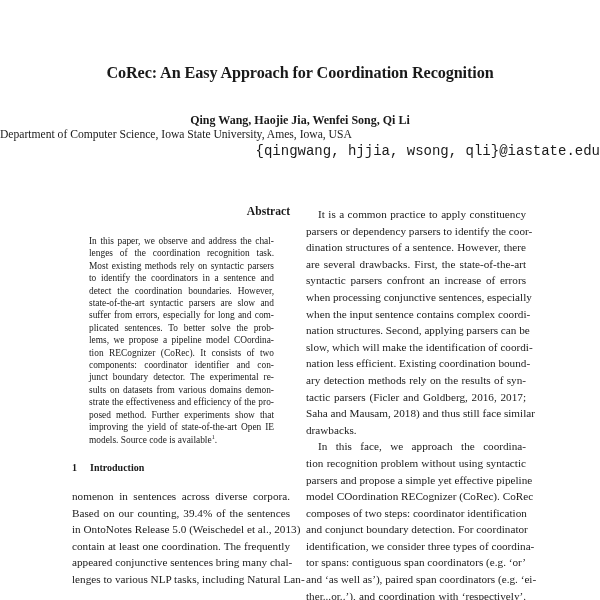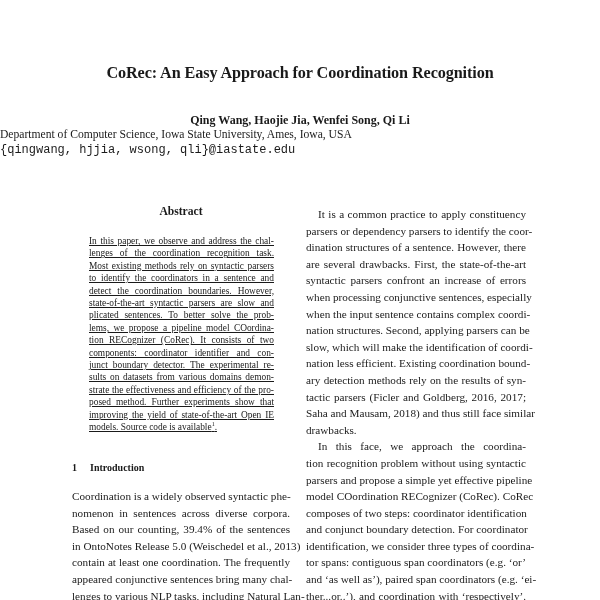--- a/index.html
+++ b/index.html
@@ -4,26 +4,26 @@
 <style>
   html, body { margin:0; padding:0; background:#ffffff; }
   body { width:600px; height:600px; position:relative; overflow:hidden;
          font-family:"Liberation Serif", "DejaVu Serif", serif; color:#1a1a1a; }
   .title { position:absolute; top:64px; left:0; width:600px; text-align:center;
            font-weight:bold; font-size:16.2px; letter-spacing:-0.1px; }
   .authors { position:absolute; top:113px; left:0; width:600px; text-align:center;
              font-weight:bold; font-size:12px; }
   .affil { position:absolute; top:128px; left:0; width:600px; 
            font-size:11.6px; }
-  .email { position:absolute; top:143px; left:0; width:600px; text-align:left;
-           font-family:"Liberation Mono", "DejaVu Sans Mono", monospace; font-size:12px; }
-  .abs-head { position:absolute; top:205px; left:72px; width:218px; text-align:center;
+  .email { position:absolute; top:143px; left:0; width:600px; text-align:right;
+           font-family:"Liberation Mono", "DejaVu Sans Mono", monospace; font-size:14px; }
+  .abs-head { position:absolute; top:205px; left:72px; width:218px; text-align:right;
               font-weight:bold; font-size:11.6px; }
   .abstract { position:absolute; top:235px; left:89px; width:185px;
-              font-size:9.4px; line-height:12.4px; text-align:justify;text-decoration:underline; }
+              font-size:9.4px; line-height:12.4px; text-align:justify; }
   .abstract .ln, .col .ln { display:block; white-space:nowrap; text-align-last:justify; }
   .abstract .ln.last, .col .ln.last { text-align-last:left; }
   .sec-head { position:absolute; top:462px; left:72px; font-weight:bold; font-size:10px; }
   .sec-head .num { display:inline-block; width:18px; }
   .col { position:absolute; font-size:11.2px; line-height:16.6px; }
   .col-left { top:488px; left:72px; width:218px; }
   .col-right { top:206px; left:306px; width:220px; }
   .indent { text-indent:12px; }
   sup { font-size:6px; vertical-align:4px; line-height:0; }
 </style>
@@ -36,38 +36,38 @@
 <div class="email">{qingwang, hjjia, wsong, qli}@iastate.edu</div>
 
 <div class="abs-head">Abstract</div>
 <div class="abstract">
   <span class="ln">In this paper, we observe and address the chal-</span>
   <span class="ln">lenges of the coordination recognition task.</span>
   <span class="ln">Most existing methods rely on syntactic parsers</span>
   <span class="ln">to identify the coordinators in a sentence and</span>
   <span class="ln">detect the coordination boundaries. However,</span>
   <span class="ln">state-of-the-art syntactic parsers are slow and</span>
+  <span class="ln">suffer from errors, especially for long and com-</span>
   <span class="ln">plicated sentences. To better solve the prob-</span>
   <span class="ln">lems, we propose a pipeline model COordina-</span>
   <span class="ln">tion RECognizer (CoRec). It consists of two</span>
   <span class="ln">components: coordinator identifier and con-</span>
   <span class="ln">junct boundary detector. The experimental re-</span>
   <span class="ln">sults on datasets from various domains demon-</span>
   <span class="ln">strate the effectiveness and efficiency of the pro-</span>
   <span class="ln">posed method. Further experiments show that</span>
   <span class="ln">improving the yield of state-of-the-art Open IE</span>
   <span class="ln last"><span>models. Source code is available</span><sup>1</sup><span>.</span></span>
 </div>
 
 <div class="sec-head">
   <span class="num">1</span><span>Introduction</span>
 </div>
 
 <div class="col col-left">
-  <span class="ln">Coordination is a widely observed syntactic phe-</span>
   <span class="ln">nomenon in sentences across diverse corpora.</span>
   <span class="ln">Based on our counting, 39.4% of the sentences</span>
   <span class="ln">in OntoNotes Release 5.0 (Weischedel et al., 2013)</span>
   <span class="ln">contain at least one coordination. The frequently</span>
   <span class="ln">appeared conjunctive sentences bring many chal-</span>
   <span class="ln">lenges to various NLP tasks, including Natural Lan-</span>
 
 </div>
 
 <div class="col col-right">

